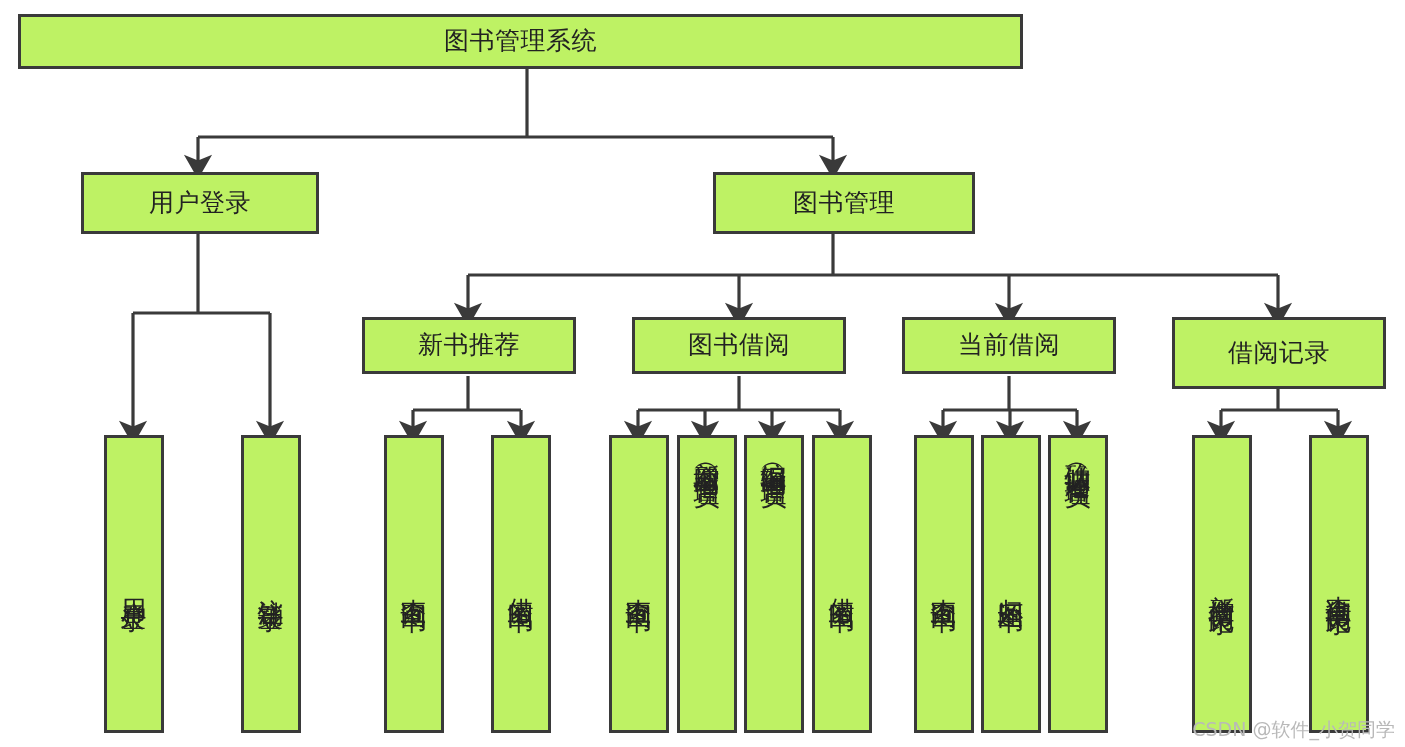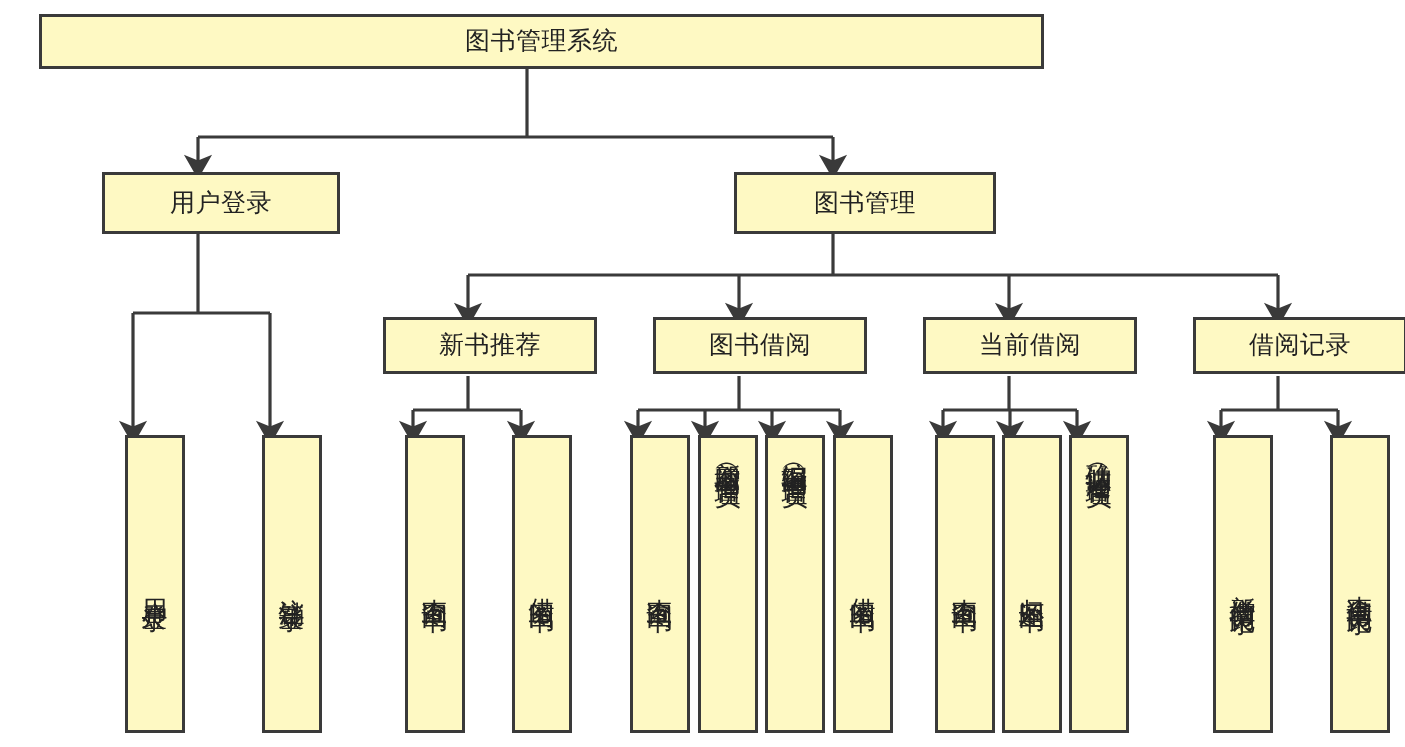--- a/index.html
+++ b/index.html
@@ -21,27 +21,26 @@
     position: absolute;
     left: 0;
     top: 0;
     width: 1405px;
     height: 747px;
     pointer-events: none;
   }
   .node {
     position: absolute;
     box-sizing: border-box;
-    background: #fef9c3;
+    background: #bef264;
     border: 3px solid #3a3a3a;
     display: flex;
     align-items: center;
     justify-content: center;
     color: #222222;
-    margin-left: 21px;
   }
   .node .lbl {
     display: block;
     line-height: 1.05;
     letter-spacing: 0.5px;
     white-space: pre;
   }
   .node.horiz .lbl {
     font-size: 25px;
   }
@@ -144,21 +143,21 @@
   </div>
 
   <div class="node horiz" style="left:362px; top:317px; width:214px; height:57px;">
     <span class="lbl">新书推荐</span>
   </div>
 
   <div class="node horiz" style="left:902px; top:317px; width:214px; height:57px;">
     <span class="lbl">当前借阅</span>
   </div>
 
-  <div class="node horiz" style="left:1172px; top:317px; width:214px; height:57px;">
+  <div class="node horiz" style="left:1172px; top:317px; width:214px; height:72px;">
     <span class="lbl">借阅记录</span>
   </div>
 
   <div class="node vert centered" style="left:104px; top:435px; width:60px; height:298px;">
     <span class="lbl">用户登录</span>
   </div>
 
   <div class="node vert centered" style="left:241px; top:435px; width:60px; height:298px;">
     <span class="lbl">注销登录</span>
   </div>
@@ -200,14 +199,15 @@
   </div>
 
   <div class="node vert centered" style="left:1192px; top:435px; width:60px; height:298px;">
     <span class="lbl">新增借阅记录</span>
   </div>
 
   <div class="node vert centered" style="left:1309px; top:435px; width:60px; height:298px;">
     <span class="lbl">查询借阅记录</span>
   </div>
 
+  <div class="watermark">CSDN @软件_小贺同学</div>
 
 </div>
 
 </body></html>

